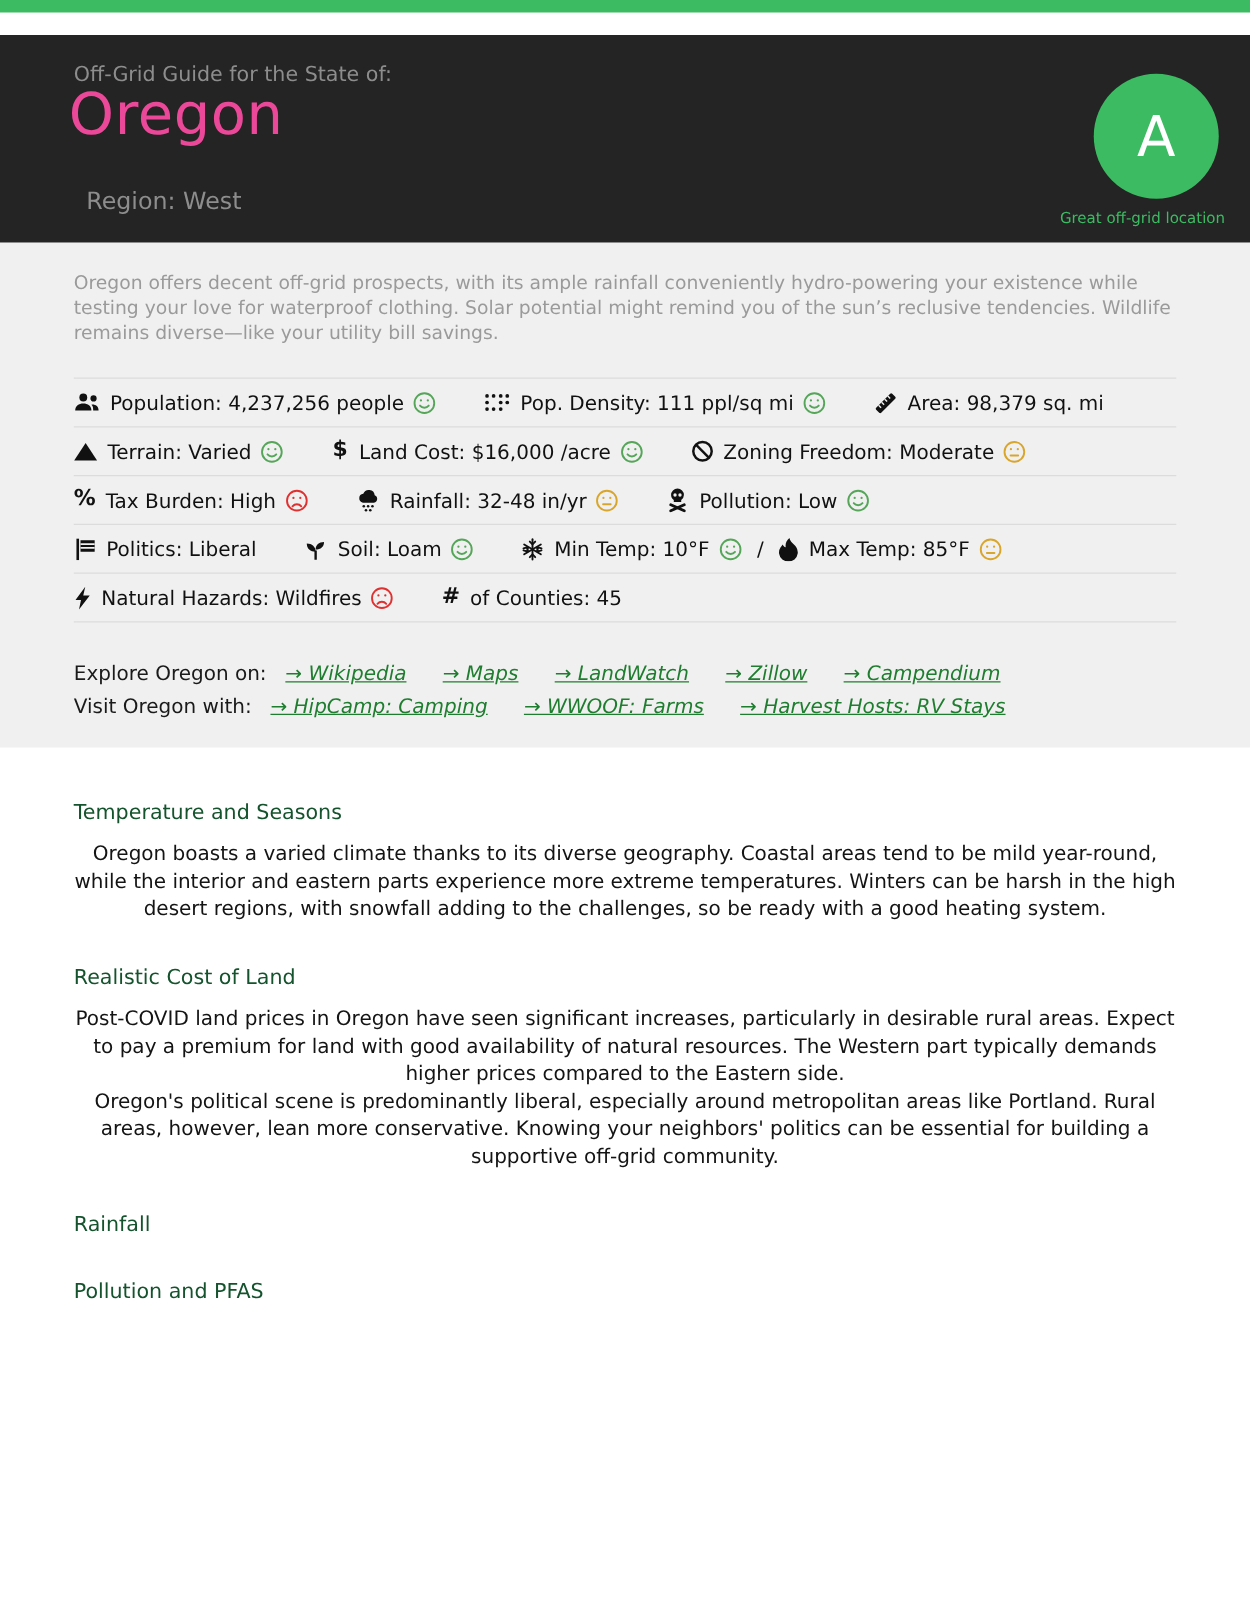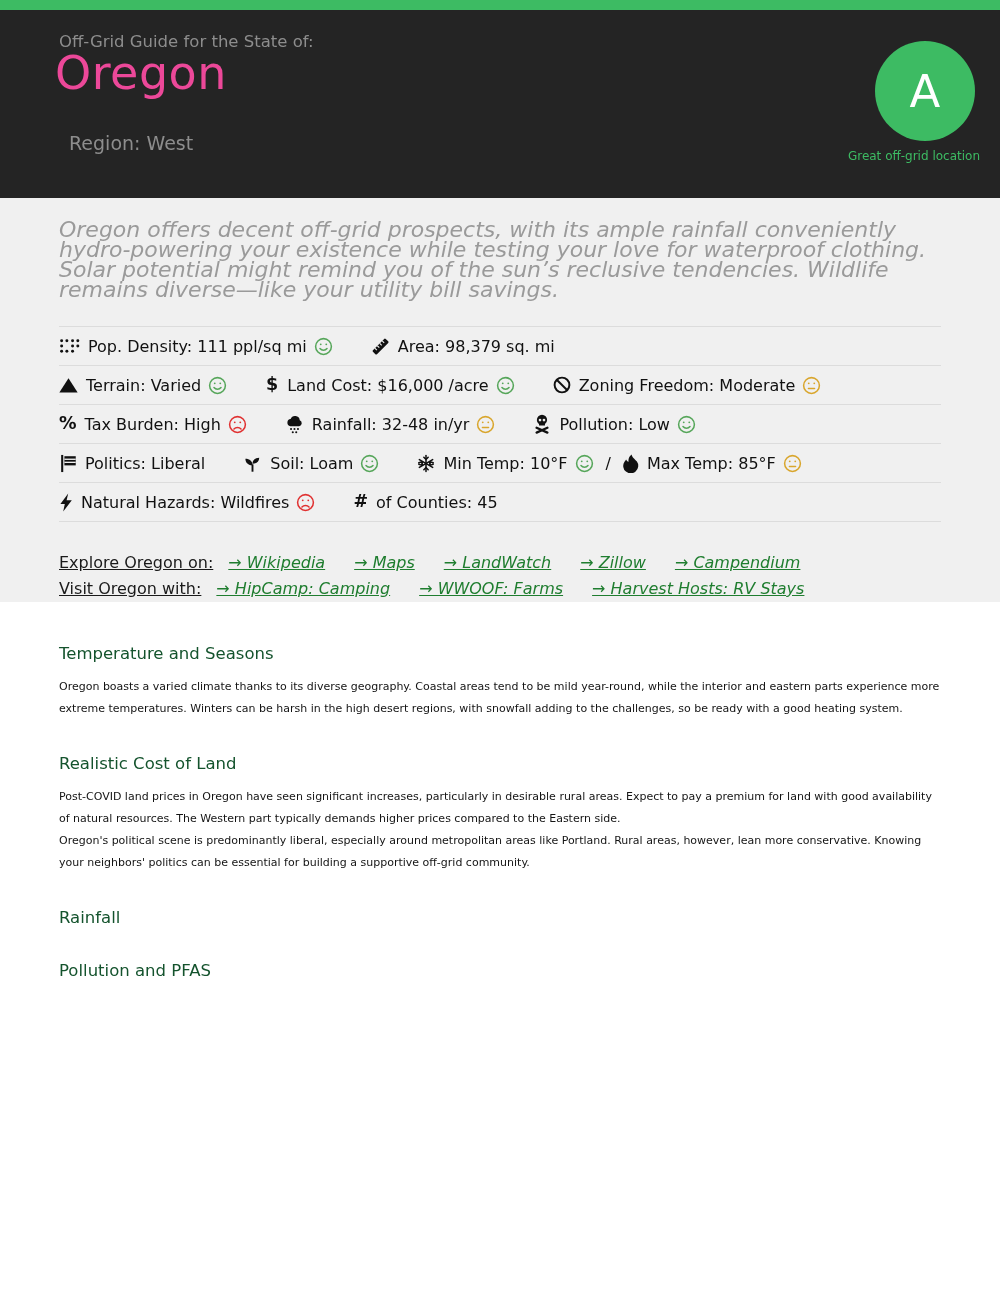--- a/index.html
+++ b/index.html
@@ -13,69 +13,88 @@
     --divider:#dcdcdc;
   }
   *{box-sizing:border-box;}
   html,body{margin:0;padding:0;}
   body{
     width:1000px;height:1294px;overflow:hidden;background:#fff;
     font-family:"DejaVu Sans","Liberation Sans",sans-serif;color:var(--ink);
   }
   
   .topbar{height:10px;background:var(--accent);}
-  .header{position:relative;height:188px;background:var(--header-bg);}
+  .header{position:relative;height:166px;background:var(--header-bg);margin-top:18px;}
   .kicker{position:absolute;left:59px;top:22px;font-size:16.5px;color:var(--muted);}
   .title{position:absolute;left:55px;top:40px;margin:0;font-size:46px;font-weight:400;color:#ec4899;letter-spacing:.5px;line-height:1;}
   .region{position:absolute;left:69px;top:122px;font-size:19px;color:var(--muted);}
   .grade-circle{
     position:absolute;right:25px;top:31px;width:100px;height:100px;border-radius:50%;
     background:var(--accent);color:#fff;font-size:45px;display:flex;align-items:center;justify-content:center;
   }
   .grade-caption{position:absolute;right:20px;top:139px;font-size:12px;color:var(--accent);}
   
   .panel{background:var(--panel-bg);height:404px;padding:22px 59px 0;}
-  .summary{margin:0;width:882px;font-size:22px;line-height:20px;color:var(--summary);font-style:italic;}
+  .summary{margin:0;width:882px;font-size:15px;line-height:20px;color:var(--summary);}
   .stats{margin-top:26px;border-bottom:1px solid var(--divider);}
   .stat-row{display:flex;align-items:center;gap:38px;height:39px;border-top:1px solid var(--divider);font-size:16px;color:#111;white-space:nowrap;}
   .stat-item{display:inline-flex;align-items:center;gap:8px;}
   .stat-icon{display:inline-flex;align-items:center;justify-content:center;min-width:14px;}
   .stat-icon svg{display:block;}
   .glyph-icon{font-weight:700;font-size:17.5px;line-height:1;}
   .mood{display:inline-flex;margin-left:-1px;}
   .mood svg{display:block;}
   .stat-sep{margin:0 -26px;color:#111;}
   .links{margin-top:31px;font-size:16px;}
   .links-row{display:flex;align-items:baseline;gap:29px;margin-bottom:7px;}
-  .links-label{color:#1a1a1a;margin-right:-14px;text-decoration:underline;}
+  .links-label{color:#1a1a1a;margin-right:-14px;}
   .link{color:var(--link);text-decoration:underline;cursor:pointer;font-style:italic;}
   
   .content{padding:0 59px;}
   .section h2{font-size:16.5px;font-weight:400;color:#14532d;margin:34px 0 13px;}
   .section:first-child h2{margin-top:42px;}
-  .section p{margin:0;width:882px;font-size:11px;line-height:22px;color:var(--ink);}
+  .section p{margin:0;width:882px;font-size:16px;line-height:22px;color:var(--ink);text-align:center;}
 </style>
 </head>
 <body>
 
 <div class="topbar"></div>
 
 <header class="header">
   <div class="kicker">Off-Grid Guide for the State of:</div>
   <h1 class="title">Oregon</h1>
   <div class="region">Region: West</div>
   <div class="grade-circle">A</div>
   <div class="grade-caption">Great off-grid location</div>
 </header>
 
 <section class="panel">
   <p class="summary">Oregon offers decent off-grid prospects, with its ample rainfall conveniently hydro-powering your existence while testing your love for waterproof clothing. Solar potential might remind you of the sun’s reclusive tendencies. Wildlife remains diverse—like your utility bill savings.</p>
 
   <div class="stats">
       <div class="stat-row">
+        <span class="stat-item">
+          <span class="stat-icon">
+            <svg width="21" height="18" viewBox="0 0 22 18" fill="#111">
+              <circle cx="8" cy="4.8" r="3.3"></circle>
+              <path d="M1.2 15.6c0-3.6 3-5.8 6.8-5.8s6.8 2.2 6.8 5.8z"></path>
+              <circle cx="16.6" cy="5.6" r="2.6"></circle>
+              <path d="M15.6 10.7c3 0 5.2 1.8 5.2 4.9h-4.5c0-2-.2-3.7-1.5-4.7z"></path>
+            </svg>
+          </span>
+          <span>Population: 4,237,256 people</span>
+          <span class="mood">
+            <svg width="19" height="19" viewBox="0 0 20 20" fill="none" stroke="#56a65a" stroke-width="1.6">
+              <circle cx="10" cy="10" r="8.3"></circle>
+              <circle cx="7.1" cy="7.7" r="0.95" fill="#56a65a" stroke="none"></circle>
+              <circle cx="12.9" cy="7.7" r="0.95" fill="#56a65a" stroke="none"></circle>
+              <path d="M6.3 12.1a4.8 4.8 0 0 0 7.4 0" stroke-linecap="round"></path>
+            </svg>
+          </span>
+        </span>
         <span class="stat-item">
           <span class="stat-icon">
             <svg width="21" height="16" viewBox="0 0 24 18" fill="#111">
               <circle cx="3" cy="3" r="1.7"></circle>
               <circle cx="3" cy="9" r="1.7"></circle>
               <circle cx="3" cy="15" r="1.7"></circle>
               <circle cx="9" cy="3" r="1.7"></circle>
               <circle cx="9" cy="15" r="1.7"></circle>
               <circle cx="15.5" cy="3" r="1.7"></circle>
               <circle cx="15.5" cy="9" r="1.7"></circle>

